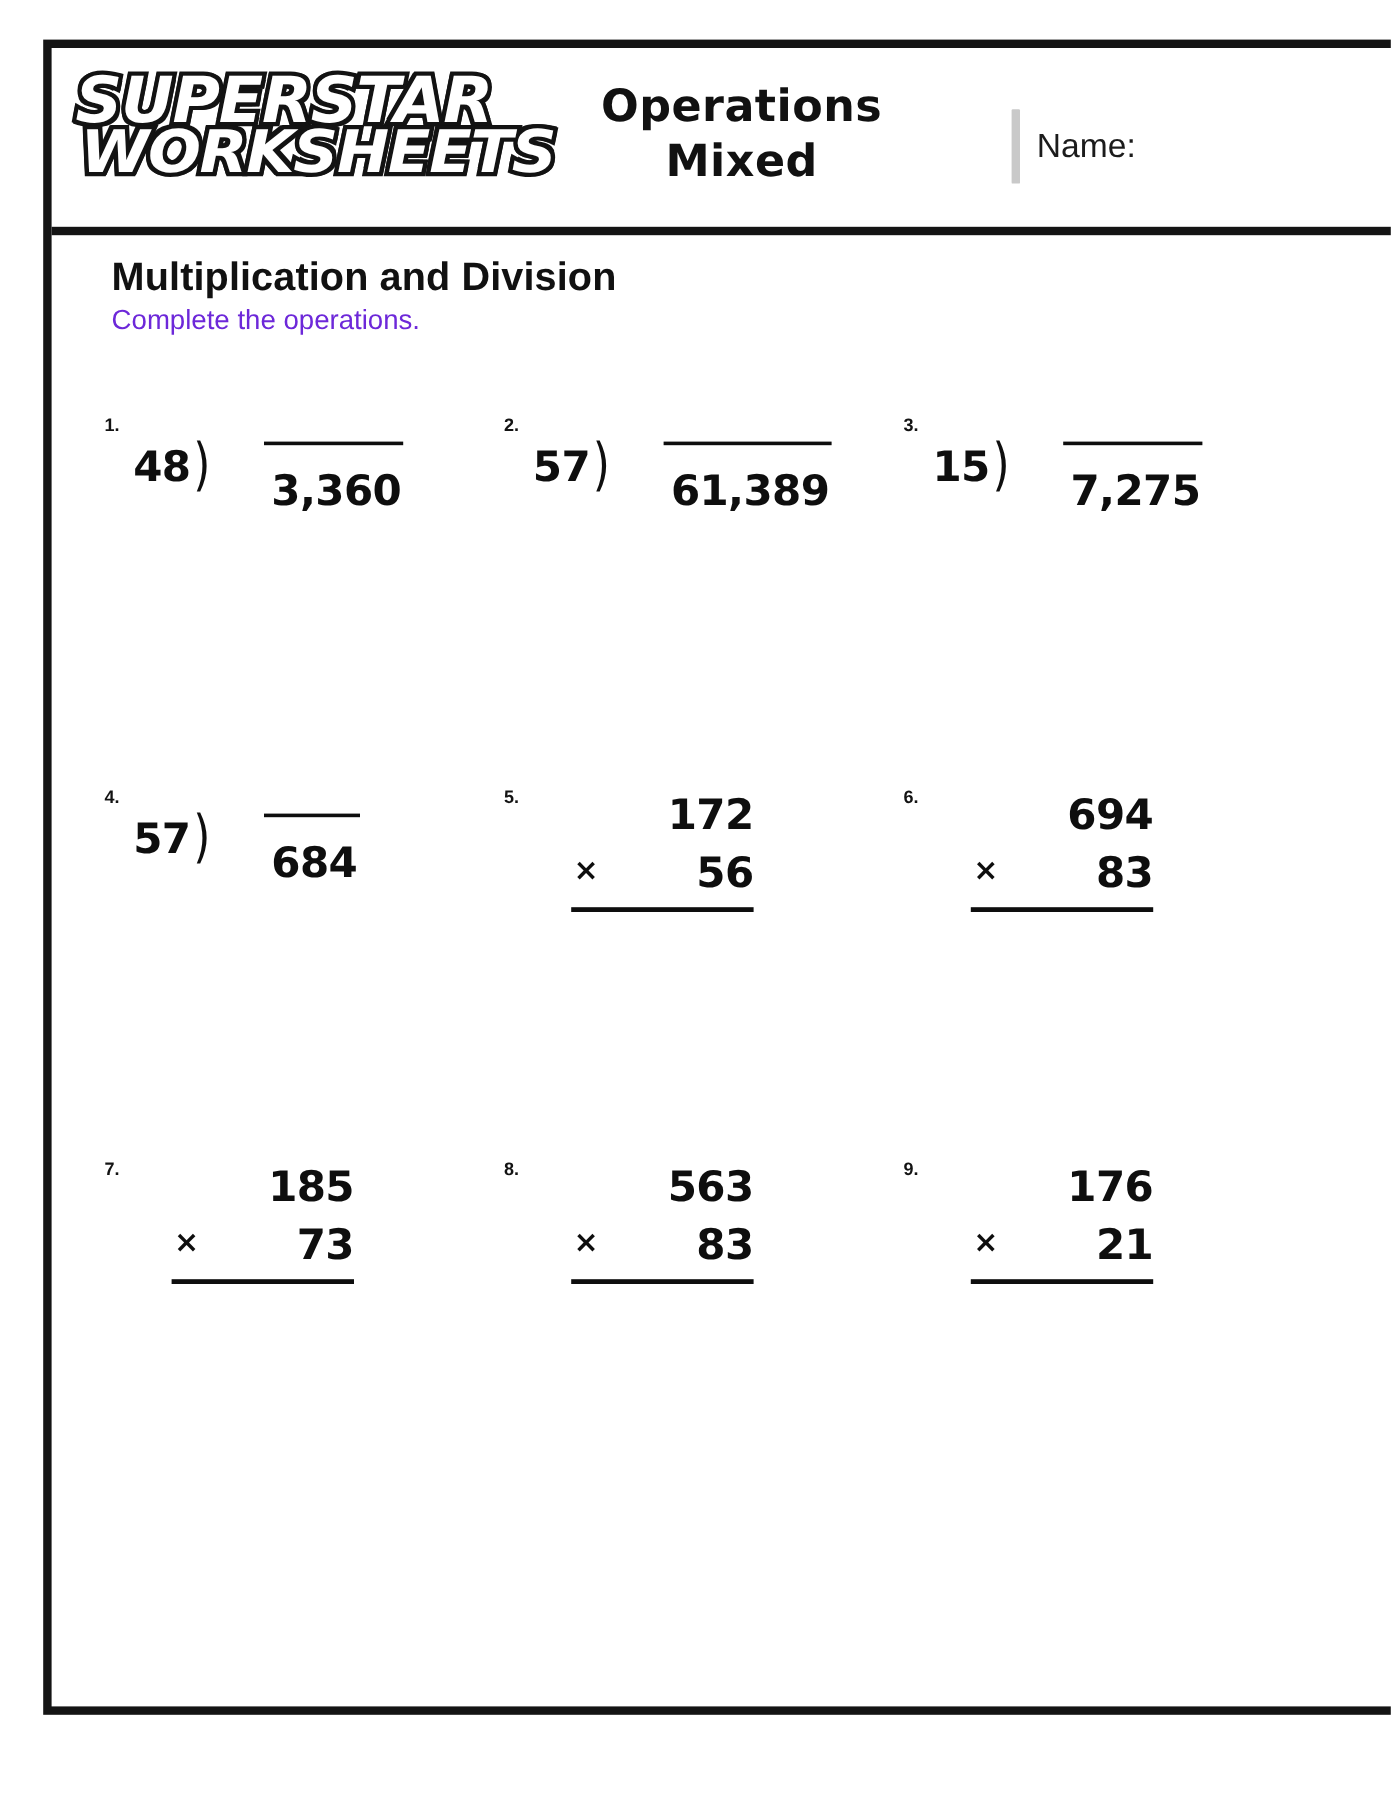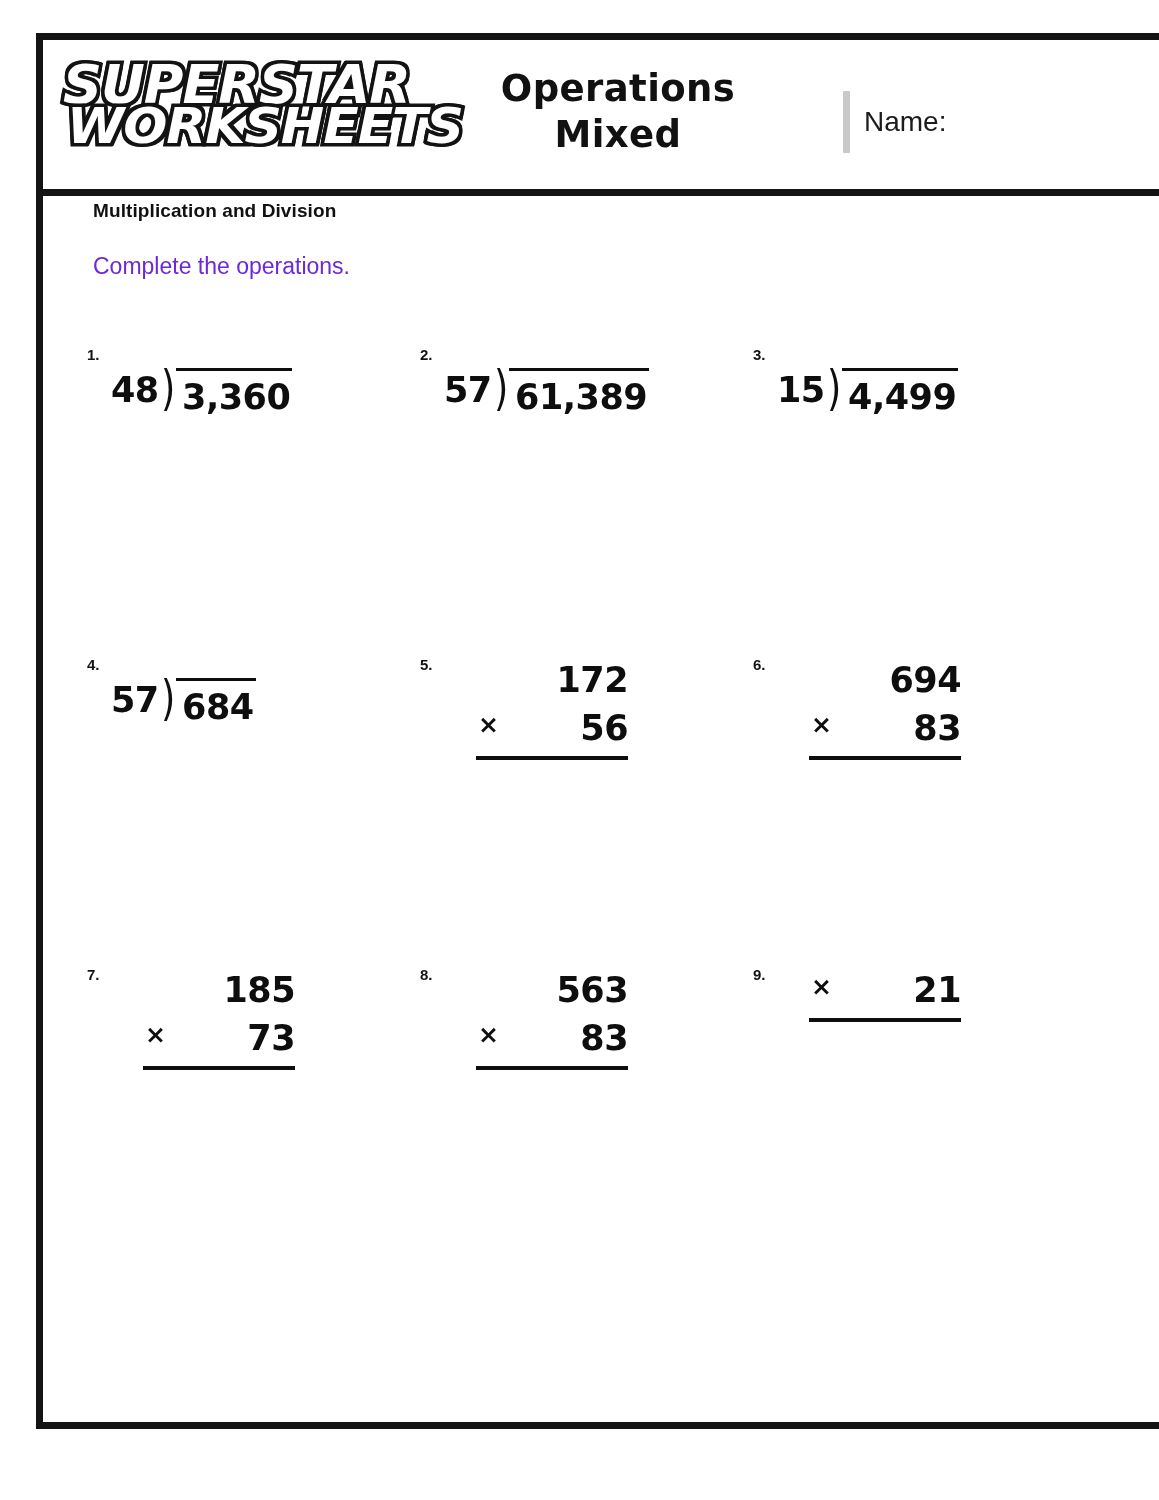--- a/index.html
+++ b/index.html
@@ -113,22 +113,22 @@
 
   
   .body-area {
     position: relative;
     height: 1233px;
   }
 
   .section-heading {
     position: absolute;
     left: 50px;
-    top: 4px;
-    font-size: 19px;
+    top: 16px;
+    font-size: 33px;
     font-weight: bold;
     letter-spacing: 0.1px;
     color: #111111;
   }
   .section-subheading {
     position: absolute;
     left: 50px;
     top: 57px;
     font-size: 23px;
     font-weight: normal;
@@ -180,23 +180,24 @@
     font-size: 47px;
     line-height: 44px;
     font-weight: normal;
     transform: scaleX(0.78) scaleY(1.02);
     transform-origin: center top;
     margin: -2px -1px 0 0px;
   }
   .dividend {
     line-height: 44px;
     border-top: 3px solid #0e0e0e;
-    padding: 4px 2px 0 6px;
+    padding: 17px 2px 0 6px;
     margin-top: 0px;
     letter-spacing: -0.5px;
+    margin-left: 44px;
   }
 
   
   .multiplication {
     position: absolute;
     left: 60px;
     top: 0px;
     font-family: "DejaVu Sans", sans-serif;
     font-weight: bold;
     font-size: 35px;
@@ -271,21 +272,21 @@
             <span class="div-bracket">)</span>
             <span class="dividend">61,389</span>
           </div>
         </div>
 
         <div class="prob-cell">
           <div class="prob-num">3.</div>
           <div class="division">
             <span class="divisor">15</span>
             <span class="div-bracket">)</span>
-            <span class="dividend">4,499</span>
+            <span class="dividend">7,275</span>
           </div>
         </div>
 
       </div>
 
       <div class="prob-row">
 
         <div class="prob-cell">
           <div class="prob-num">4.</div>
           <div class="division">
@@ -351,20 +352,23 @@
               <span class="mul-op">×</span>
               <span>83</span>
             </div>
             <div class="mul-rule"></div>
           </div>
         </div>
 
         <div class="prob-cell">
           <div class="prob-num">9.</div>
           <div class="multiplication">
+            <div class="mul-top">
+              <span>176</span>
+            </div>
             <div class="mul-bottom">
               <span class="mul-op">×</span>
               <span>21</span>
             </div>
             <div class="mul-rule"></div>
           </div>
         </div>
 
       </div>
 

